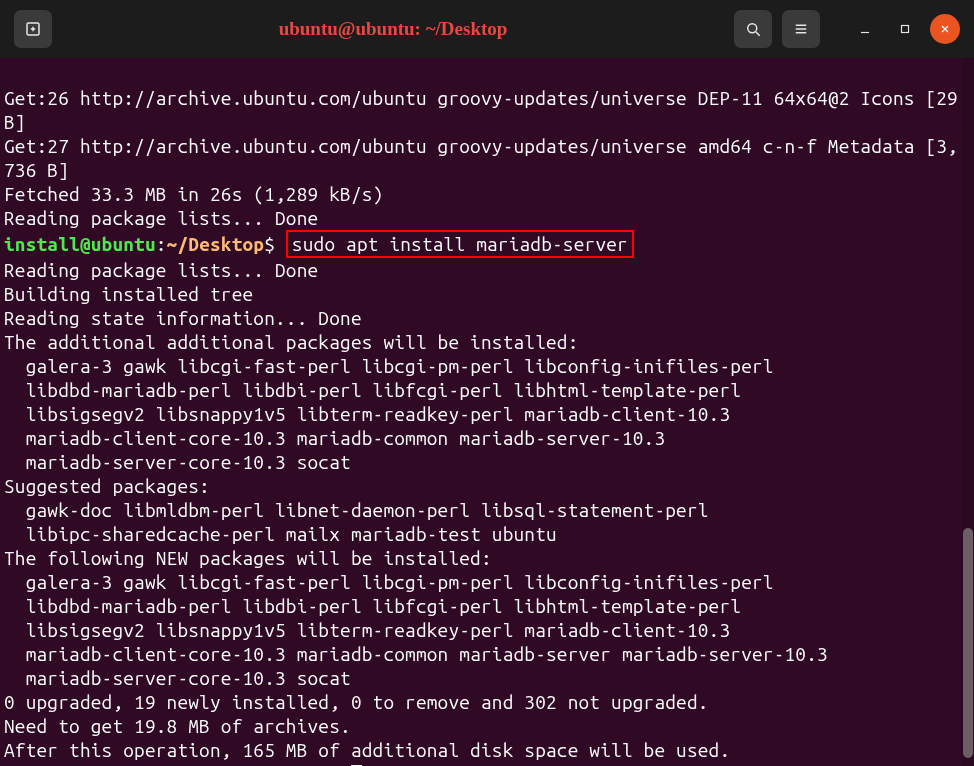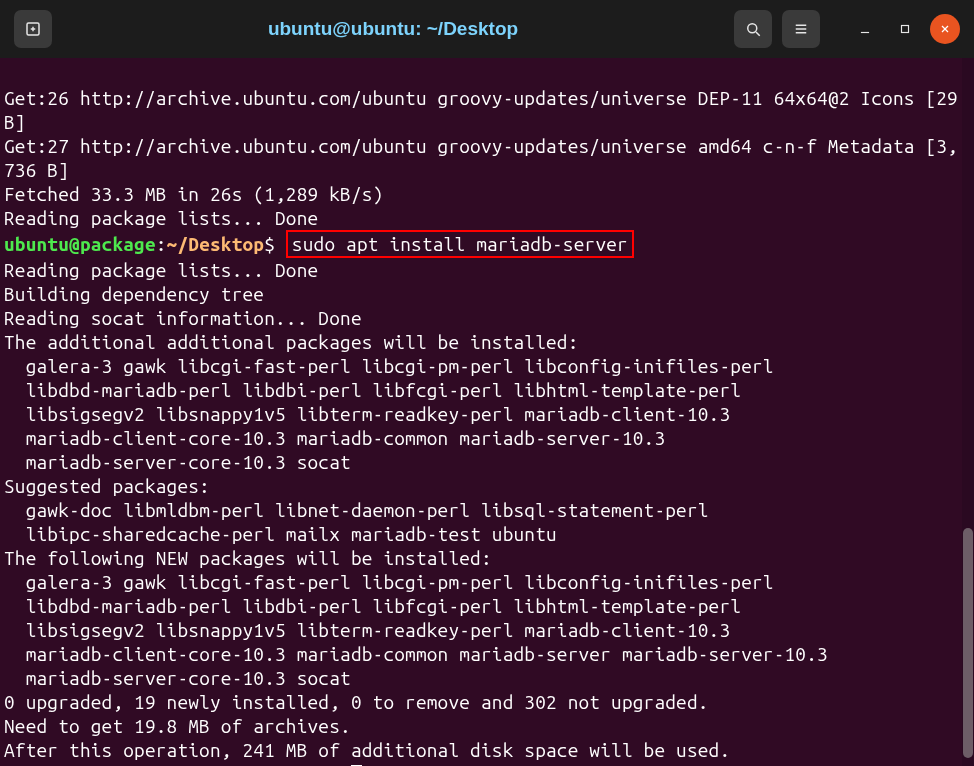--- a/index.html
+++ b/index.html
@@ -26,22 +26,22 @@
     background: #3a3a3a;
     display: flex;
     align-items: center;
     justify-content: center;
     color: #e6e6e6;
   }
   .tb-btn svg { width: 18px; height: 18px; stroke: #e6e6e6; stroke-width: 2; fill: none; }
   .title {
     flex: 1;
     text-align: center;
-    color: #7dd3fc;
-    font-family: Liberation Sans, sans-serif;
+    color: #ef4444;
+    font-family: Liberation Serif, serif;
     font-weight: bold;
     font-size: 19px;
   }
   .close-btn {
     width: 30px;
     height: 30px;
     border-radius: 50%;
     background: #e95420;
     display: flex;
     align-items: center;
@@ -142,42 +142,42 @@
         <line x1="18" y1="6" x2="6" y2="18"></line>
       </svg>
   </div>
 </div>
 
 <div class="terminal">
 <span>Get:26 http://archive.ubuntu.com/ubuntu groovy-updates/universe DEP-11 64x64@2 Icons [29 B]</span>
 <span>Get:27 http://archive.ubuntu.com/ubuntu groovy-updates/universe amd64 c-n-f Metadata [3,736 B]</span>
 <span>Fetched 33.3 MB in 26s (1,289 kB/s)</span>
 <span>Reading package lists... Done</span>
-<span class="prompt-user">ubuntu@package</span><span>:</span><span class="prompt-path">~/Desktop</span><span>$</span> <span class="cmd-box">sudo apt install mariadb-server</span>
+<span class="prompt-user">install@ubuntu</span><span>:</span><span class="prompt-path">~/Desktop</span><span>$</span> <span class="cmd-box">sudo apt install mariadb-server</span>
 <span>Reading package lists... Done</span>
-<span>Building dependency tree</span>
-<span>Reading socat information... Done</span>
+<span>Building installed tree</span>
+<span>Reading state information... Done</span>
 <span>The additional additional packages will be installed:</span>
 <span>  galera-3 gawk libcgi-fast-perl libcgi-pm-perl libconfig-inifiles-perl</span>
 <span>  libdbd-mariadb-perl libdbi-perl libfcgi-perl libhtml-template-perl</span>
 <span>  libsigsegv2 libsnappy1v5 libterm-readkey-perl mariadb-client-10.3</span>
 <span>  mariadb-client-core-10.3 mariadb-common mariadb-server-10.3</span>
 <span>  mariadb-server-core-10.3 socat</span>
 <span>Suggested packages:</span>
 <span>  gawk-doc libmldbm-perl libnet-daemon-perl libsql-statement-perl</span>
 <span>  libipc-sharedcache-perl mailx mariadb-test ubuntu</span>
 <span>The following NEW packages will be installed:</span>
 <span>  galera-3 gawk libcgi-fast-perl libcgi-pm-perl libconfig-inifiles-perl</span>
 <span>  libdbd-mariadb-perl libdbi-perl libfcgi-perl libhtml-template-perl</span>
 <span>  libsigsegv2 libsnappy1v5 libterm-readkey-perl mariadb-client-10.3</span>
 <span>  mariadb-client-core-10.3 mariadb-common mariadb-server mariadb-server-10.3</span>
 <span>  mariadb-server-core-10.3 socat</span>
 <span>0 upgraded, 19 newly installed, 0 to remove and 302 not upgraded.</span>
 <span>Need to get 19.8 MB of archives.</span>
-<span>After this operation, 241 MB of additional disk space will be used.</span>
+<span>After this operation, 165 MB of additional disk space will be used.</span>
 <span>Do you want to continue? [Y/n] y</span><span class="cursor"></span>
 
 
 </div>
 
 <div class="scrollbar">
   <div class="scroll-thumb"></div>
 </div>
 
 </body></html>

